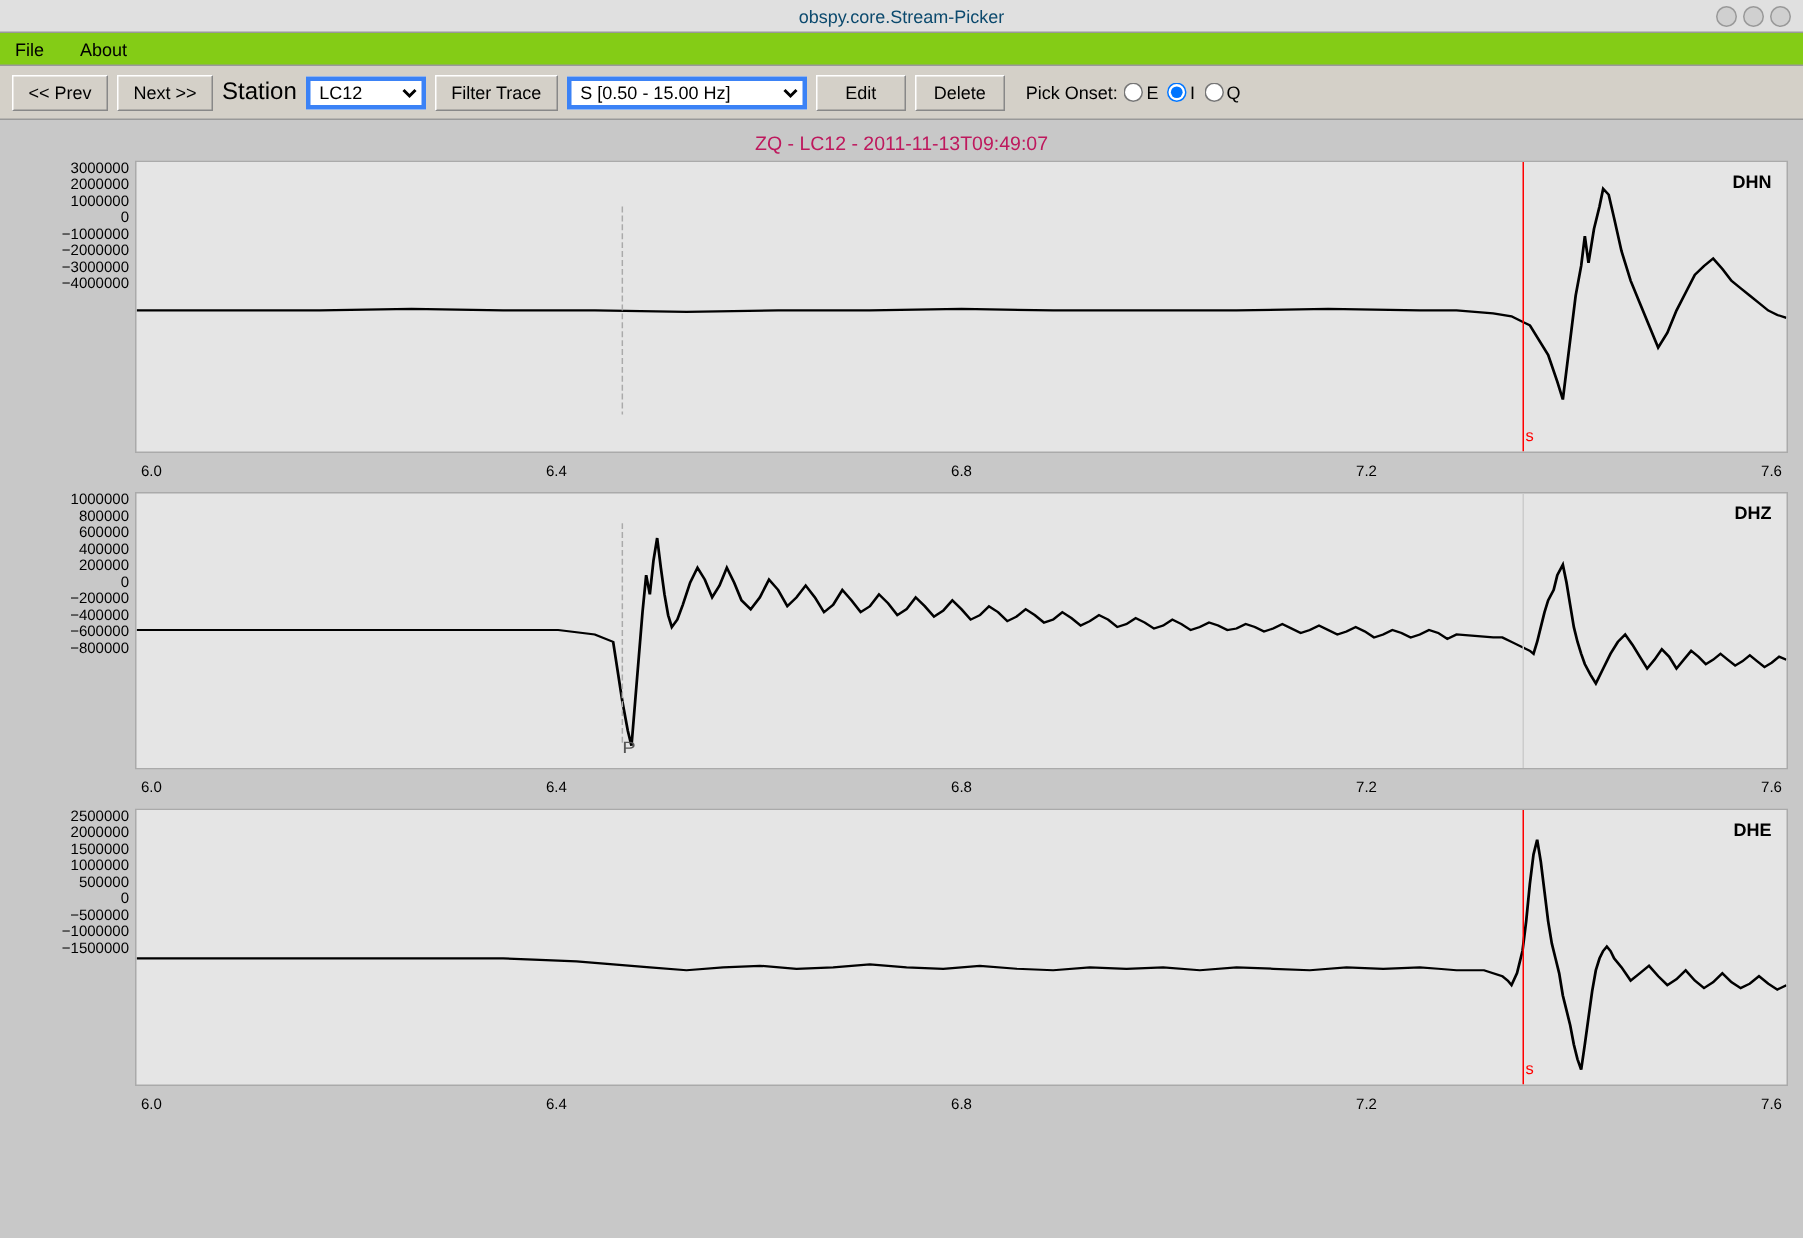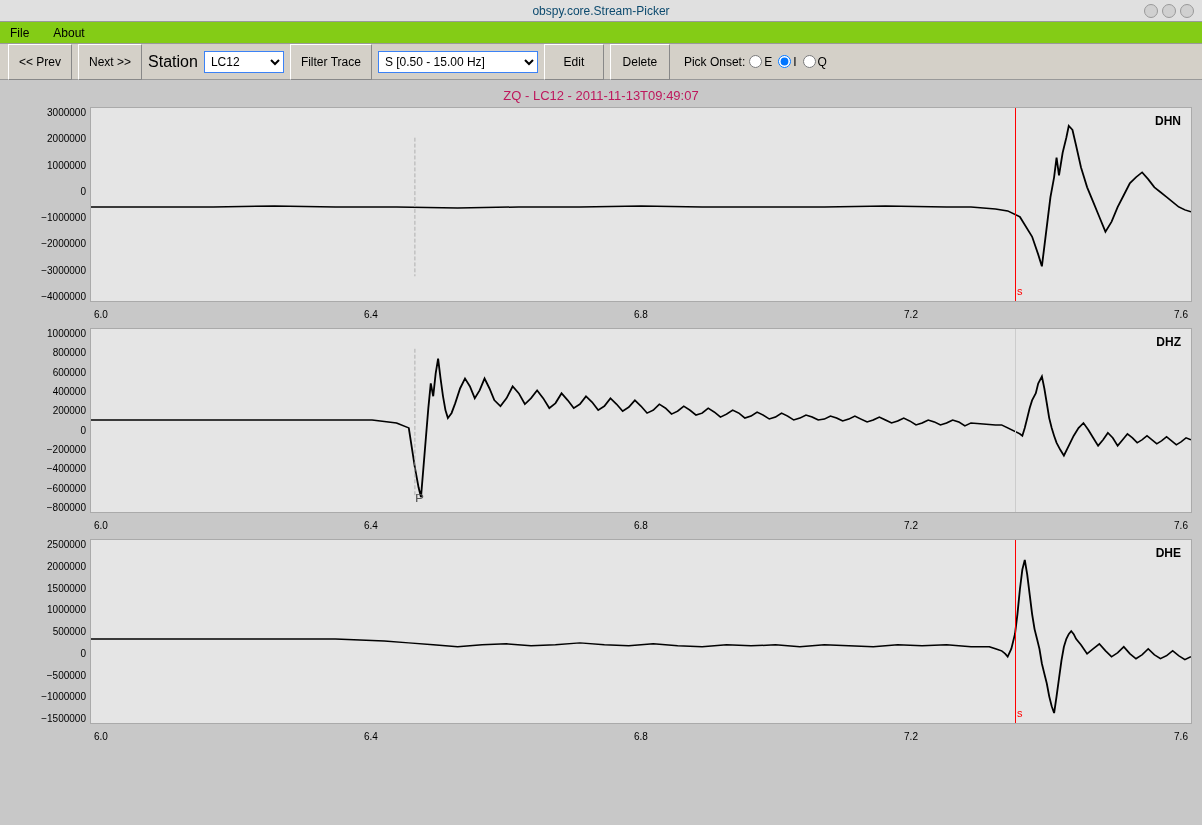--- a/index.html
+++ b/index.html
@@ -56,36 +56,36 @@
     .toolbar {
       background: #d4d0c8;
       height: 36px;
       display: flex;
       align-items: center;
       padding: 0 8px;
       gap: 6px;
       border-bottom: 1px solid #999;
     }
     .toolbar button {
-      height: 36px;
+      height: 24px;
       padding: 0 10px;
       background: #d4d0c8;
       border: 1px solid #888;
       border-top: 1px solid #fff;
       border-left: 1px solid #fff;
       cursor: pointer;
       font-size: 12px;
       min-width: 60px;
     }
     .toolbar label { font-size: 16px; }
     .toolbar select {
       height: 22px;
       font-size: 12px;
       background: white;
-      border: 1px solid #3b82f6;
+      border: 3px solid #3b82f6;
       padding: 0 2px;
     }
     .station-select { width: 80px; }
     .filter-select { width: 160px; }
     .pick-onset-group {
       display: flex;
       align-items: center;
       gap: 4px;
       margin-left: 8px;
       justify-content: center;
@@ -120,21 +120,21 @@
     .chart-wrapper {
       display: flex;
       align-items: stretch;
       height: 195px;
       margin-bottom: 2px;
     }
     .y-axis {
       width: 80px;
       display: flex;
       flex-direction: column;
-      justify-content: space-between;
+      justify-content: flex-start;
       align-items: flex-end;
       padding-right: 4px;
       font-size: 10px;
       color: #000;
     }
     .chart-area {
       flex: 1;
       background: #e5e5e5;
       border: 1px solid #aaa;
       position: relative;

